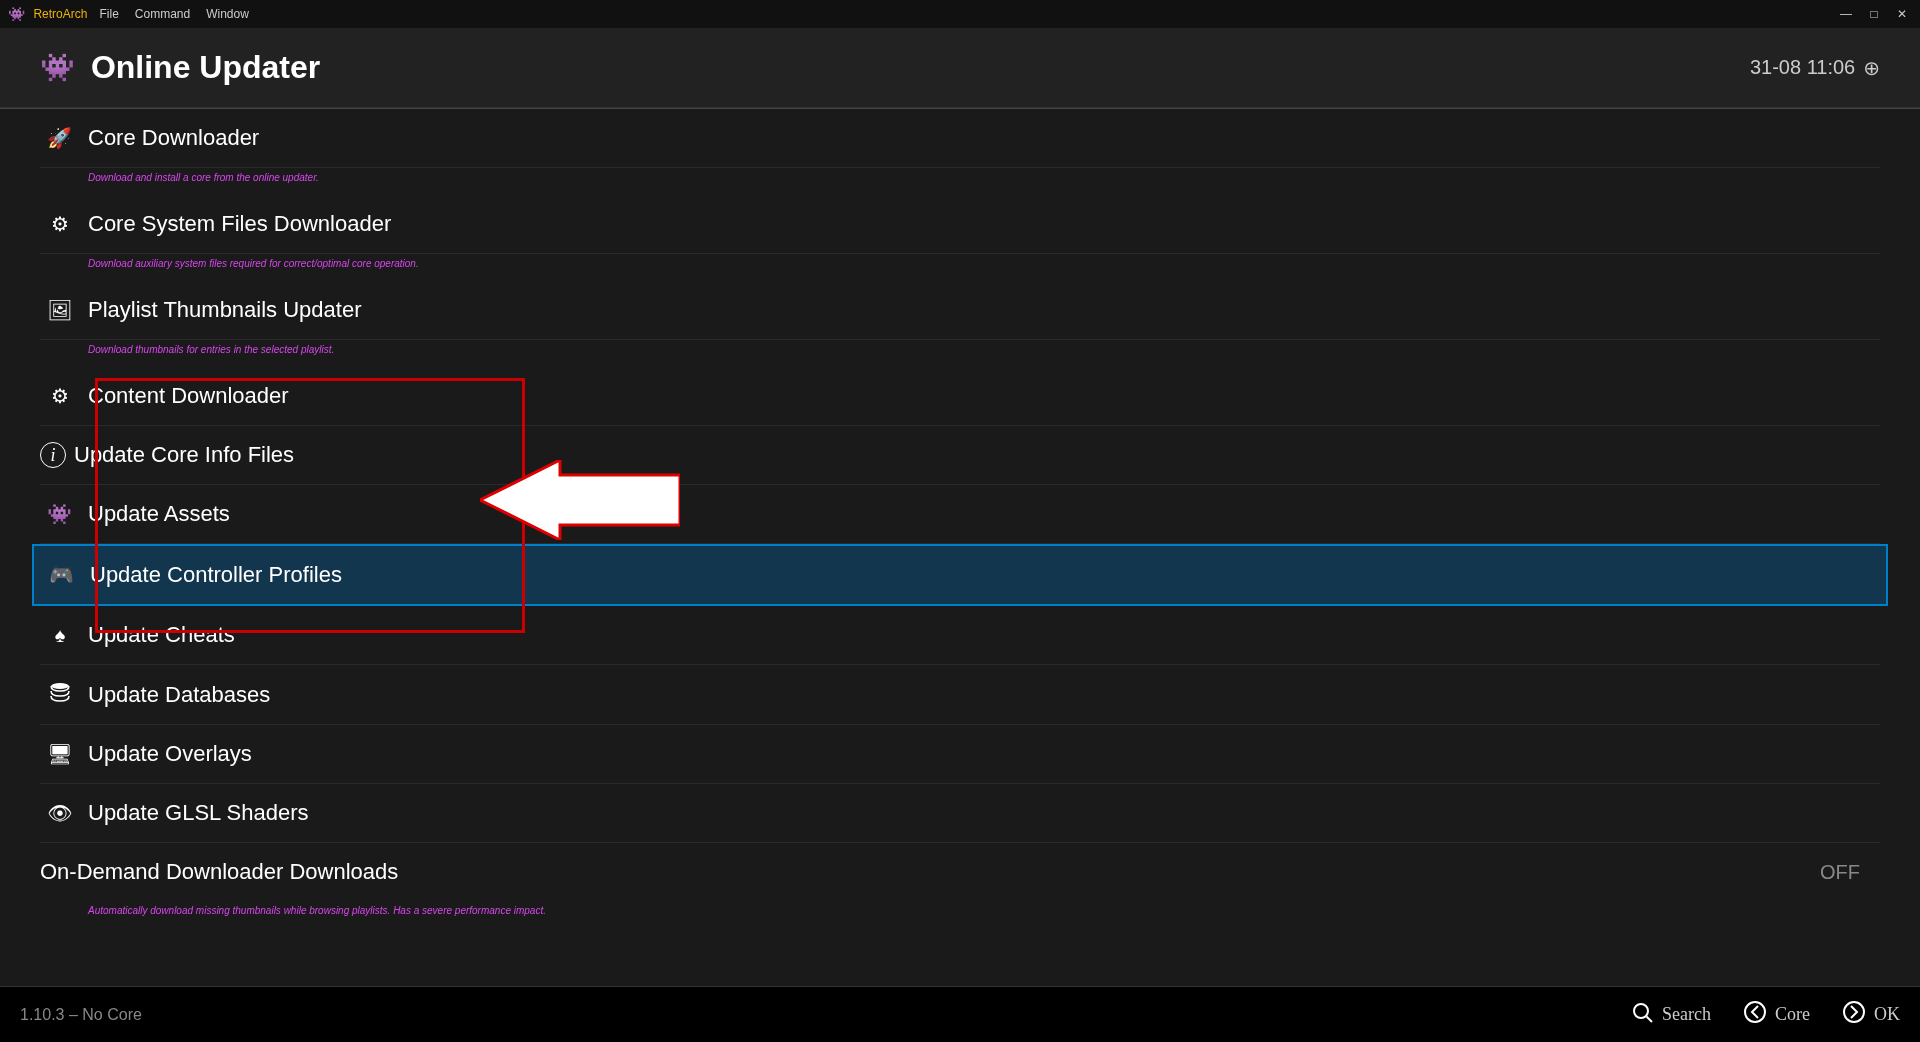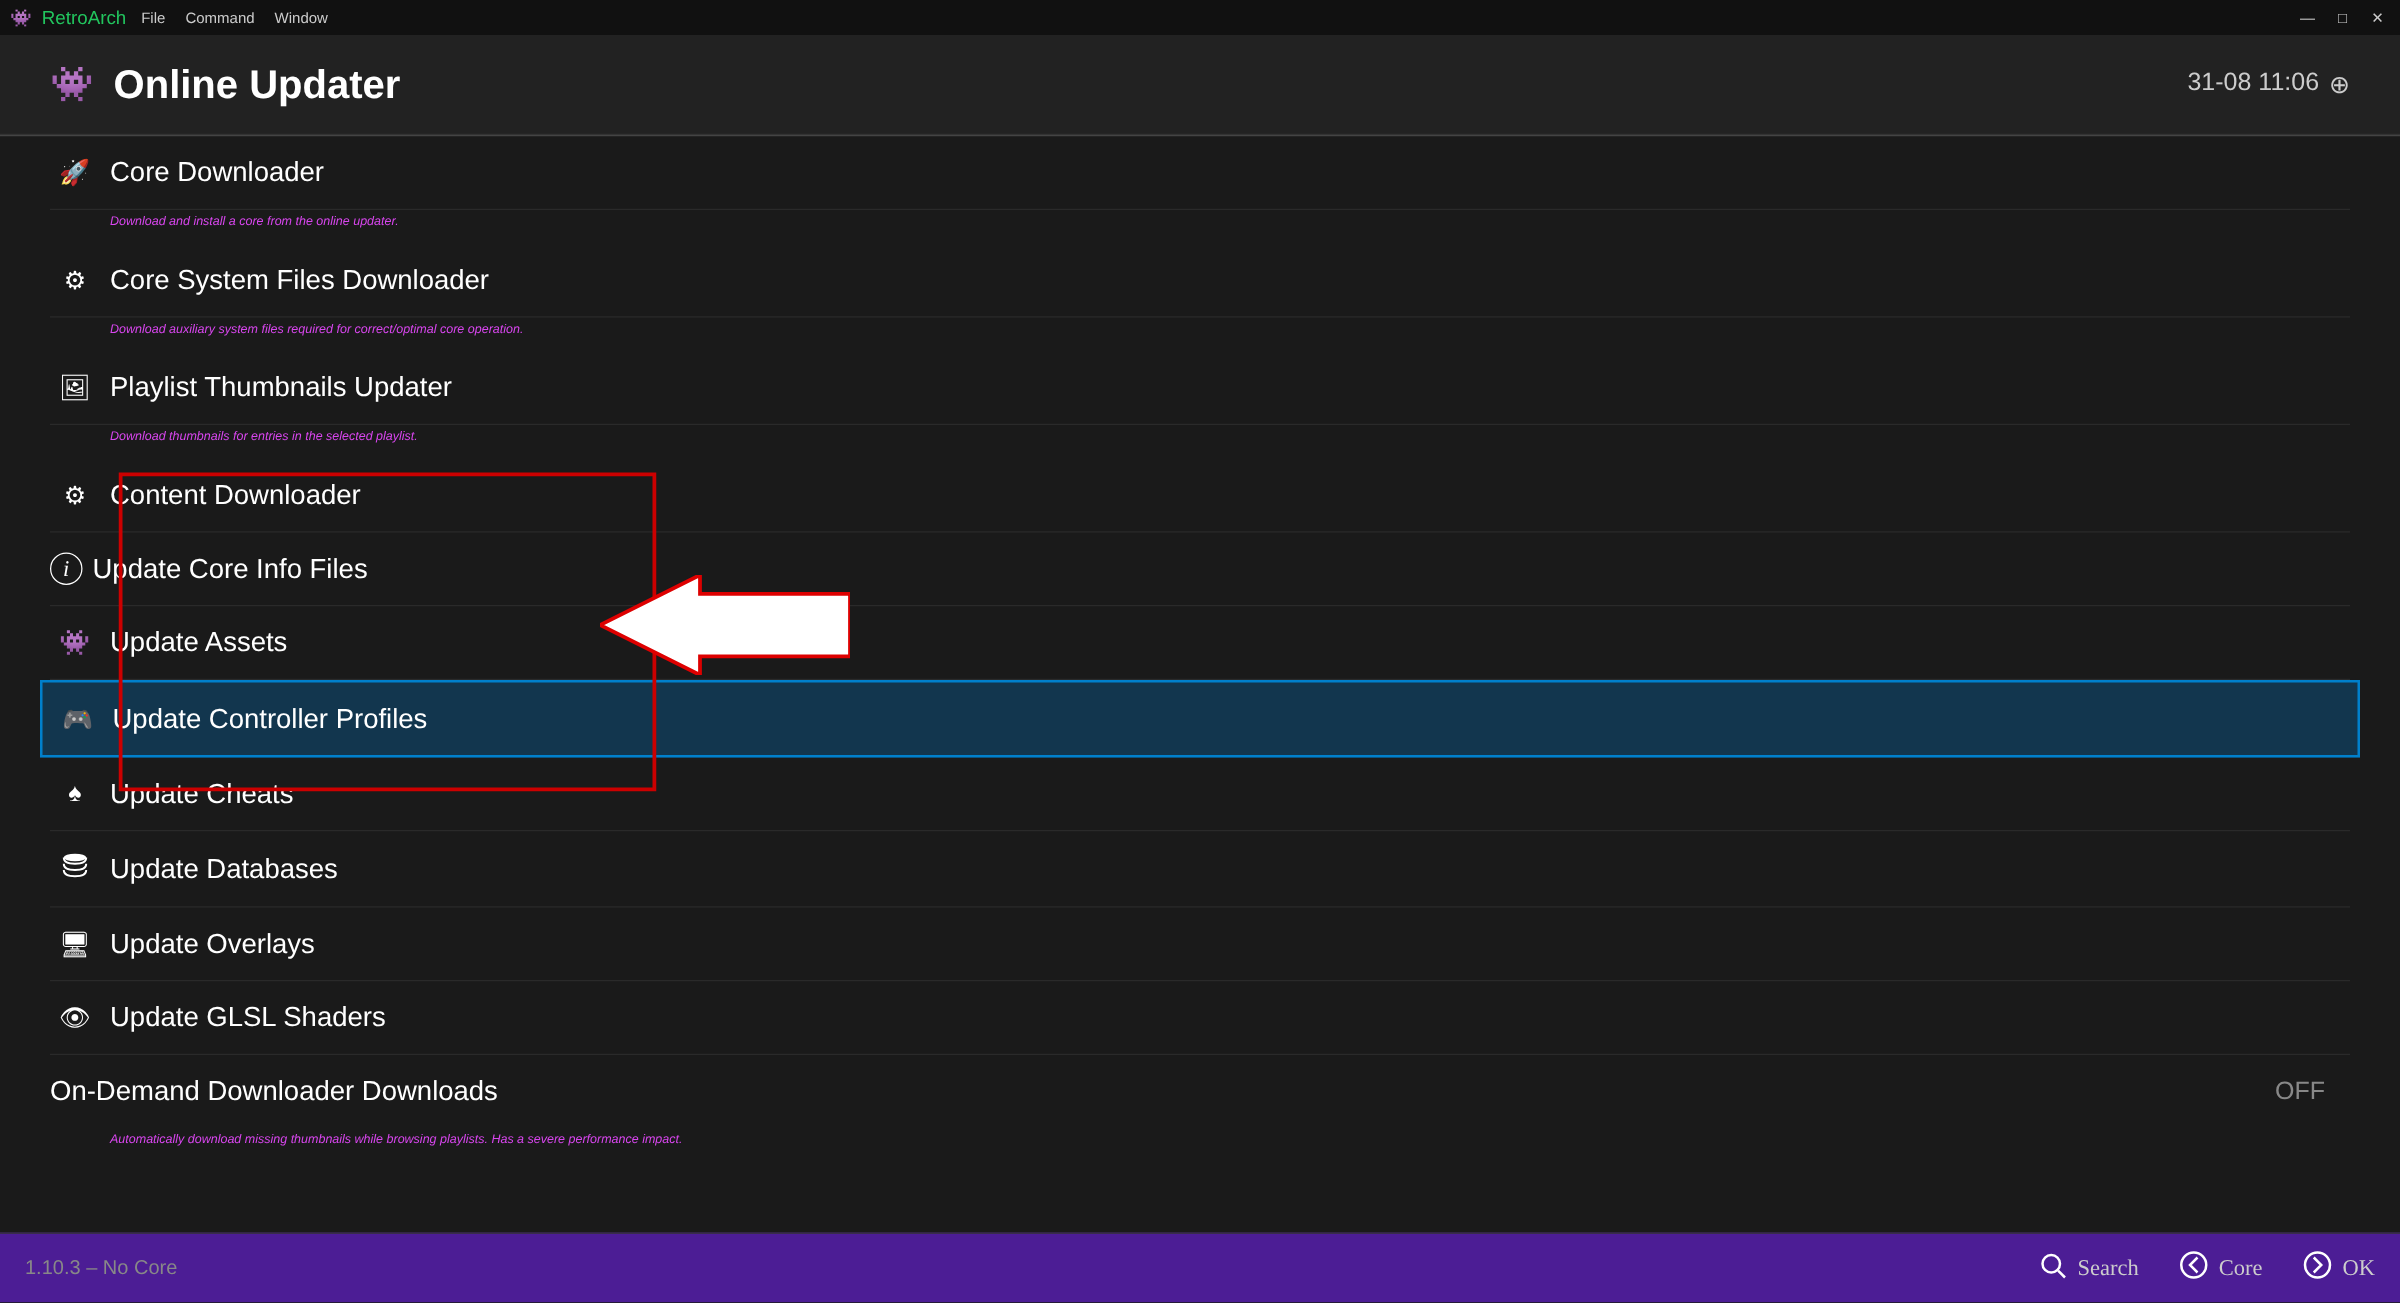--- a/index.html
+++ b/index.html
@@ -19,22 +19,22 @@
       height: 28px;
       background: #111111;
       display: flex;
       align-items: center;
       padding: 0 8px;
       position: relative;
       z-index: 10;
     }
 
     .titlebar-app-name {
-      font-size: 15px;
-      color: #22c55e;
+      font-size: 12px;
+      color: #eab308;
       margin-left: 4px;
     }
 
     .titlebar-menu {
       display: flex;
       gap: 16px;
       margin-left: 12px;
     }
 
     .titlebar-menu-item {
@@ -168,21 +168,21 @@
       pointer-events: none;
     }
 
     
     .footer {
       position: absolute;
       bottom: 0;
       left: 0;
       right: 0;
       height: 56px;
-      background: #4c1d95;
+      background: #000000;
       border-top: 1px solid #333333;
       display: flex;
       align-items: center;
       padding: 0 20px;
     }
 
     .footer-version {
       font-size: 16px;
       color: #888888;
     }

